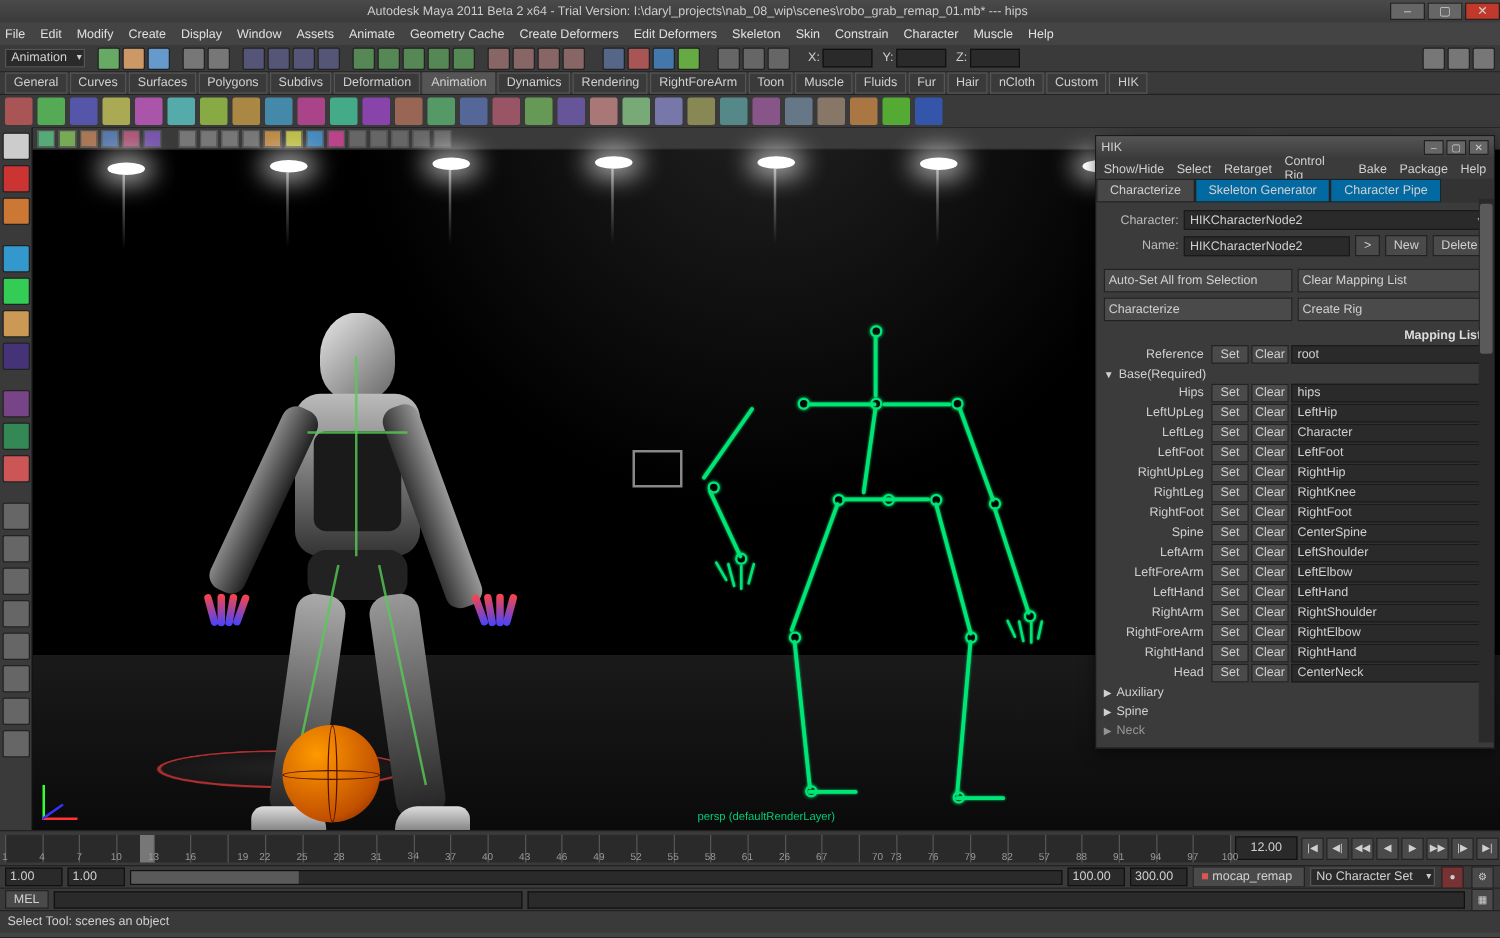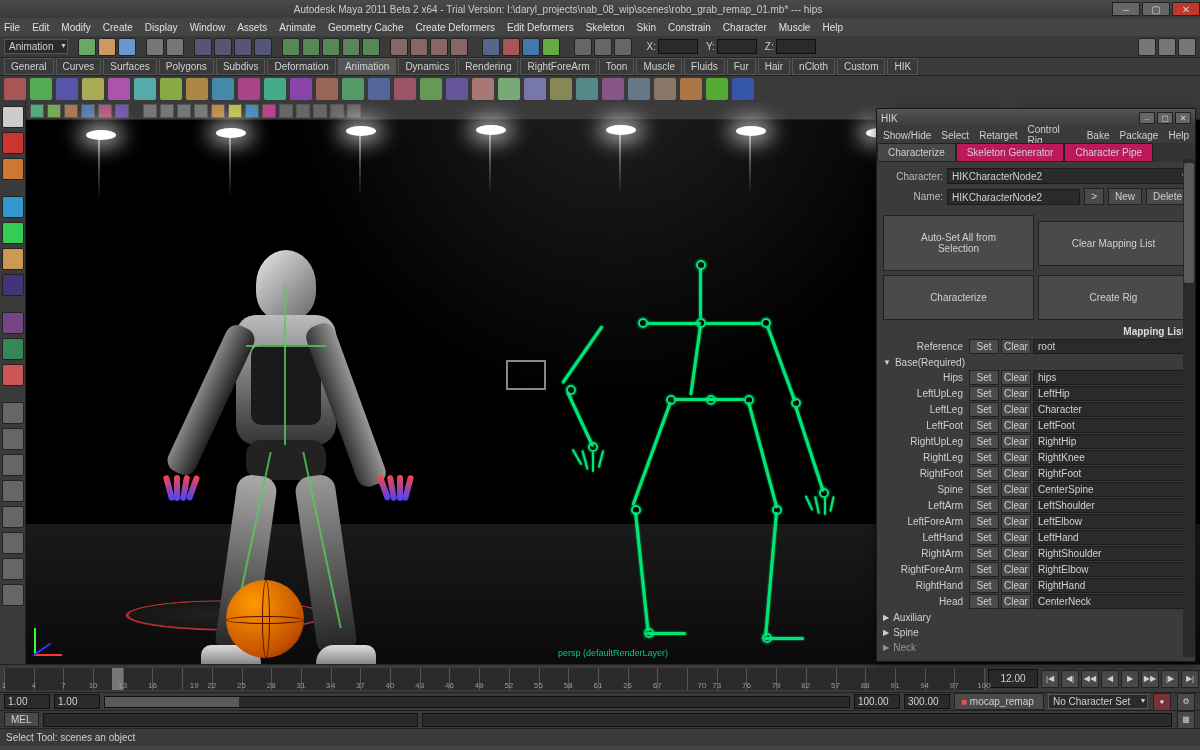--- a/index.html
+++ b/index.html
@@ -72,28 +72,28 @@
 .axis .z { position:absolute; bottom:0; left:0; width:20px; height:2px; background:#33f; transform:rotate(-35deg); transform-origin:left; }
 .camlabel { position:absolute; bottom:6px; left:50%; transform:translateX(-50%); color:#0c7; font-size:9px; }
 
 
 .panel { position:absolute; top:108px; right:4px; width:320px; background:#3b3b3b; border:1px solid #1a1a1a; box-shadow:0 3px 10px rgba(0,0,0,.5); }
 .panel-tb { height:18px; background:linear-gradient(#555,#3a3a3a); display:flex; align-items:center; padding:0 4px; }
 .panel-tb .t { flex:1; }
 .pwbtn { width:16px; height:12px; background:#666; border:1px solid #222; margin-left:2px; display:flex; align-items:center; justify-content:center; font-size:8px; }
 .panel-menu { height:16px; display:flex; gap:10px; padding:0 6px; align-items:center; background:#3b3b3b; }
 .panel-tabs { display:flex; background:#333; }
-.ptab { padding:3px 10px; border:1px solid #222; background:#be185d; }
+.ptab { padding:3px 10px; border:1px solid #222; background:#0369a1; }
 .ptab.active { background:#474747; }
 .panel-body { padding:6px; }
 .prow { display:flex; align-items:center; gap:4px; margin-bottom:4px; }
 .plabel { width:60px; text-align:right; color:#bbb; }
 .pinput { flex:1; background:#2a2a2a; border:1px solid #1a1a1a; padding:2px 4px; height:16px; }
 .pbtn { background:#4a4a4a; border:1px solid #222; padding:2px 6px; cursor:default; }
-.pbtn2 { flex:1; background:#4a4a4a; border:1px solid #222; padding:16px; text-align:center; }
+.pbtn2 { flex:1; background:#4a4a4a; border:1px solid #222; padding:3px; }
 .maplist-hdr { text-align:right; padding:2px 4px; font-weight:bold; color:#ddd; }
 .maprow { display:flex; align-items:center; gap:2px; margin-bottom:1px; }
 .mapname { width:84px; text-align:right; padding-right:4px; }
 .mapval { flex:1; background:#2a2a2a; border:1px solid #1a1a1a; padding:1px 4px; height:15px; }
 .mapbtn { width:30px; text-align:center; background:#4a4a4a; border:1px solid #222; padding:1px 0; }
 .sect { display:flex; align-items:center; gap:4px; padding:2px 0; }
 .sect .tri { font-size:8px; }
 .panel-scroll { position:absolute; right:0; top:50px; bottom:4px; width:12px; background:#2a2a2a; }
 .panel-scroll .thumb { position:absolute; top:4px; left:1px; right:1px; height:120px; background:#5a5a5a; border-radius:2px; }
 

